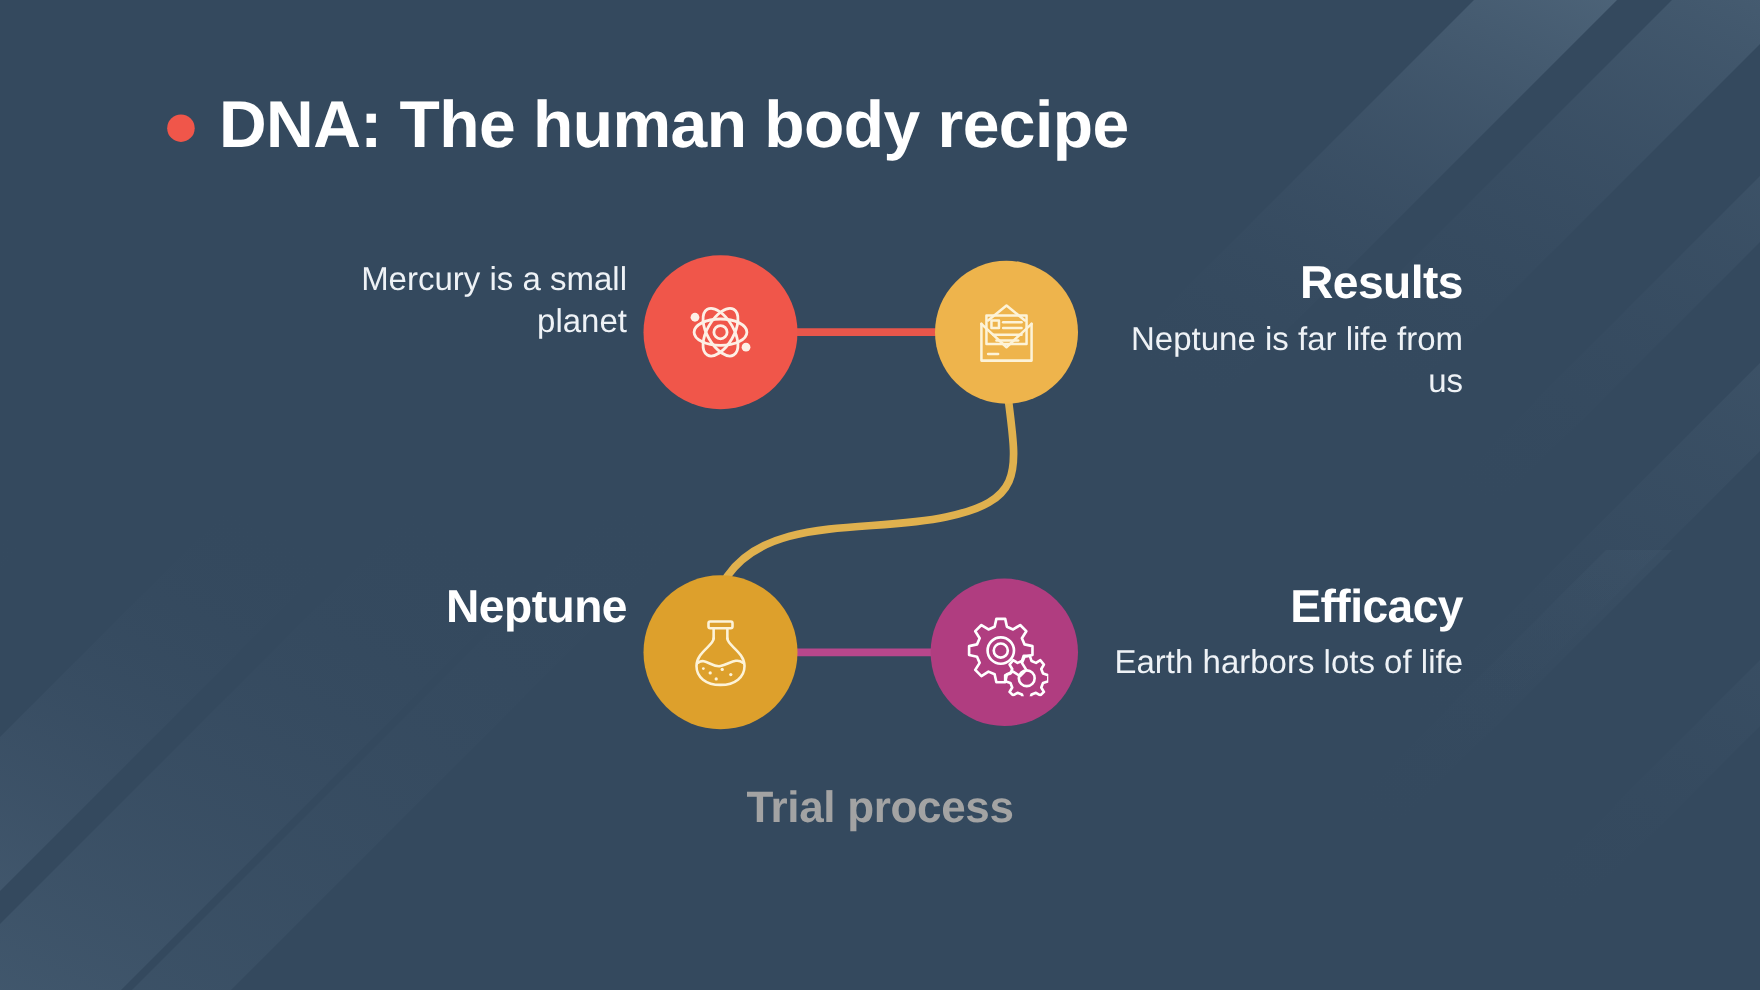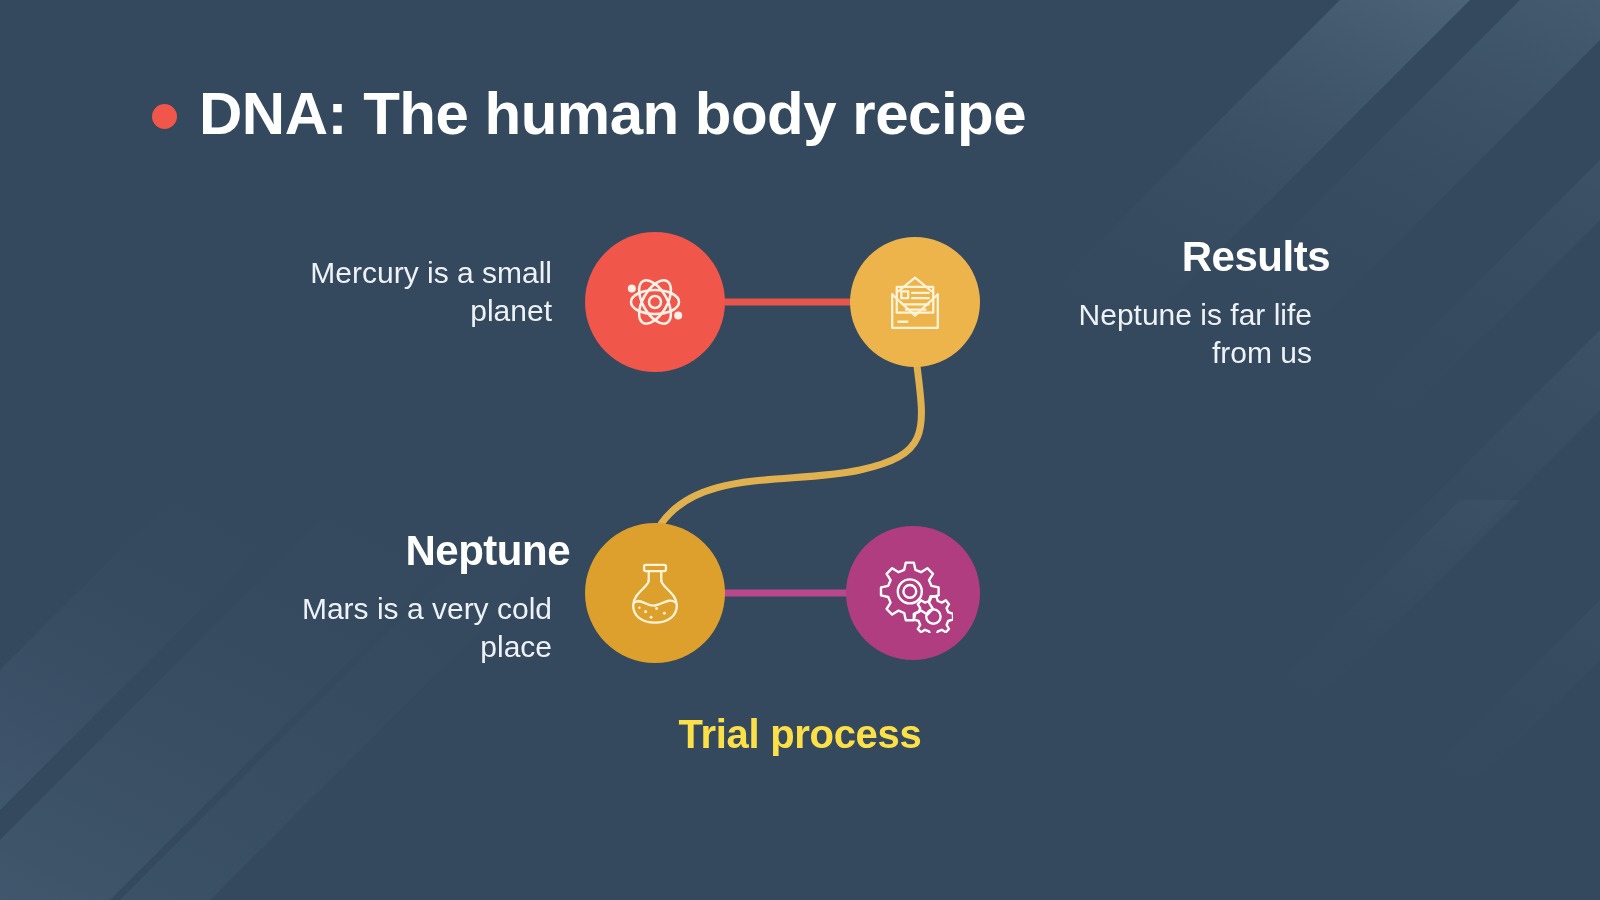--- a/index.html
+++ b/index.html
@@ -84,31 +84,31 @@
     letter-spacing: -0.5px;
     color: #ffffff;
     margin: 0 0 12px 0;
     white-space: nowrap;
   }
   .node-desc {
     font-size: 30px;
     font-weight: 400;
     line-height: 1.28;
     color: #eef2f6;
-    margin: 18px;
+    margin: 0;
   }
 
   
   #caption {
     position: absolute;
     left: 0;
     top: 712px;
     width: 1600px;
     text-align: center;
-    color: #fde047;
+    color: #a3a3a3;
     font-size: 40px;
     font-weight: 700;
     letter-spacing: -0.3px;
   }
 </style>
 </head>
 <body>
 
 <div id="slide">
 
@@ -204,30 +204,33 @@
       <path d="M24 62 C32 56 40 68 50 66 C60 64 68 56 76 62"></path>
       <circle cx="38" cy="74" r="1.9" fill="#fdf3d8" stroke="none"></circle>
       <circle cx="52" cy="70" r="1.9" fill="#fdf3d8" stroke="none"></circle>
       <circle cx="62" cy="76" r="1.9" fill="#fdf3d8" stroke="none"></circle>
       <circle cx="45" cy="81" r="1.9" fill="#fdf3d8" stroke="none"></circle>
       <circle cx="30" cy="69" r="1.6" fill="#fdf3d8" stroke="none"></circle>
     </svg>
   </div>
   <div class="node-text right-align" style="left:230px; top:530px; width:340px;">
     <div class="node-heading">Neptune</div>
-    <div class="node-desc">Mars is a very cold place</div>
   </div>
 
   <div class="node-circle" style="left:846px; top:526px; width:134px; height:134px; background:#b03d80;">
     <svg width="80" height="80" viewBox="0 0 100 100" fill="none" stroke="#ffffff" stroke-width="3" stroke-linecap="round" stroke-linejoin="round">
 
       <path d="M41 12 L51 12 L53 21 L60 24 L68 19 L75 26 L70 34 L73 41 L82 43 L82 53 L73 55 L70 62 L75 70 L68 77 L60 72 L53 75 L51 84 L41 84 L39 75 L32 72 L24 77 L17 70 L22 62 L19 55 L10 53 L10 43 L19 41 L22 34 L17 26 L24 19 L32 24 L39 21 Z"></path>
       <circle cx="46" cy="48" r="15"></circle>
       <circle cx="46" cy="48" r="8"></circle>
 
       <path d="M72 54 L79 54 L81 60 L86 62 L91 59 L95 64 L92 69 L94 74 L100 76 L100 83 L94 85 L92 90 L95 95 L91 99 L86 96 L81 98 L79 104 L72 104 L70 98 L65 96 L60 99 L56 95 L59 90 L57 85 L51 83 L51 76 L57 74 L59 69 L56 64 L60 59 L65 62 L70 60 Z"></path>
       <circle cx="75.5" cy="79.5" r="9"></circle>
     </svg>
   </div>
+  <div class="node-text left-align" style="left:1000px; top:530px; width:330px;">
+    <div class="node-heading">Efficacy</div>
+    <div class="node-desc">Earth harbors lots of life</div>
+  </div>
 
   <div id="caption">Trial process</div>
 
 </div>
 
 </body></html>

